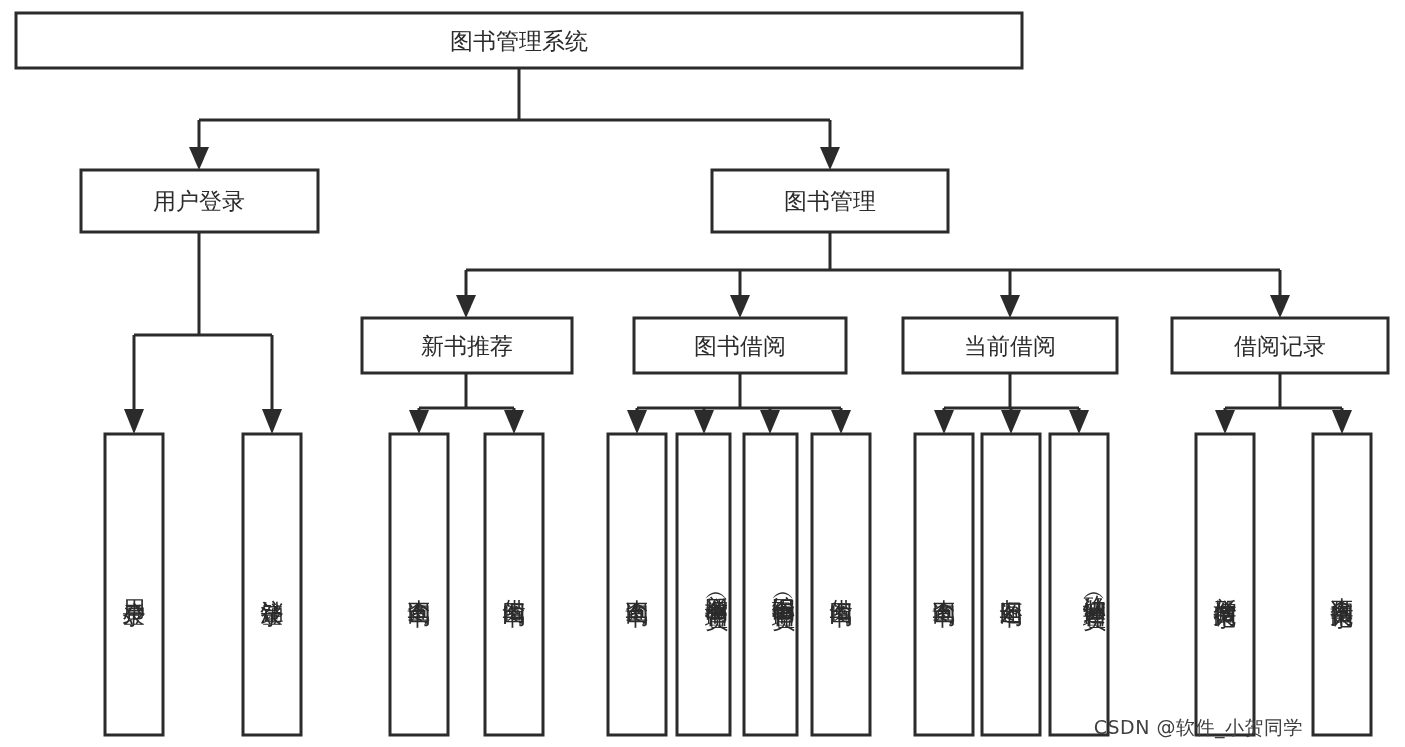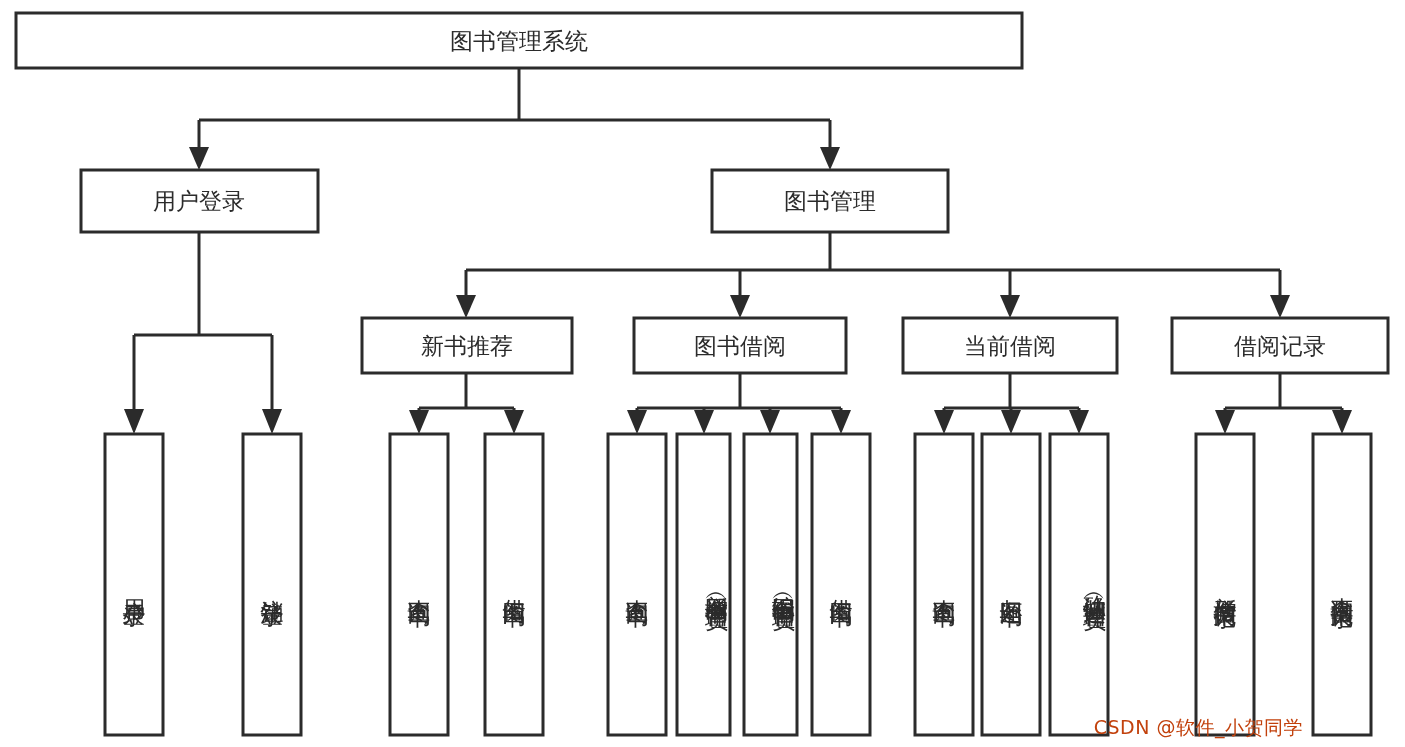--- a/index.html
+++ b/index.html
@@ -69,21 +69,21 @@
     align-items: flex-start;
     padding-top: 2px;
     box-sizing: border-box;
   }
   .watermark {
     position: absolute;
     right: 8px;
     bottom: 6px;
     font-family: "DejaVu Sans", "Liberation Sans", sans-serif;
     font-size: 19px;
-    color: #c2410c;
+    color: #404040;
     white-space: nowrap;
     letter-spacing: 0.5px;
   }
 </style>
 </head>
 <body>
 
 <div id="diagram-root">
 
   <svg class="flow" viewBox="0 0 1405 747" xmlns="http://www.w3.org/2000/svg">

